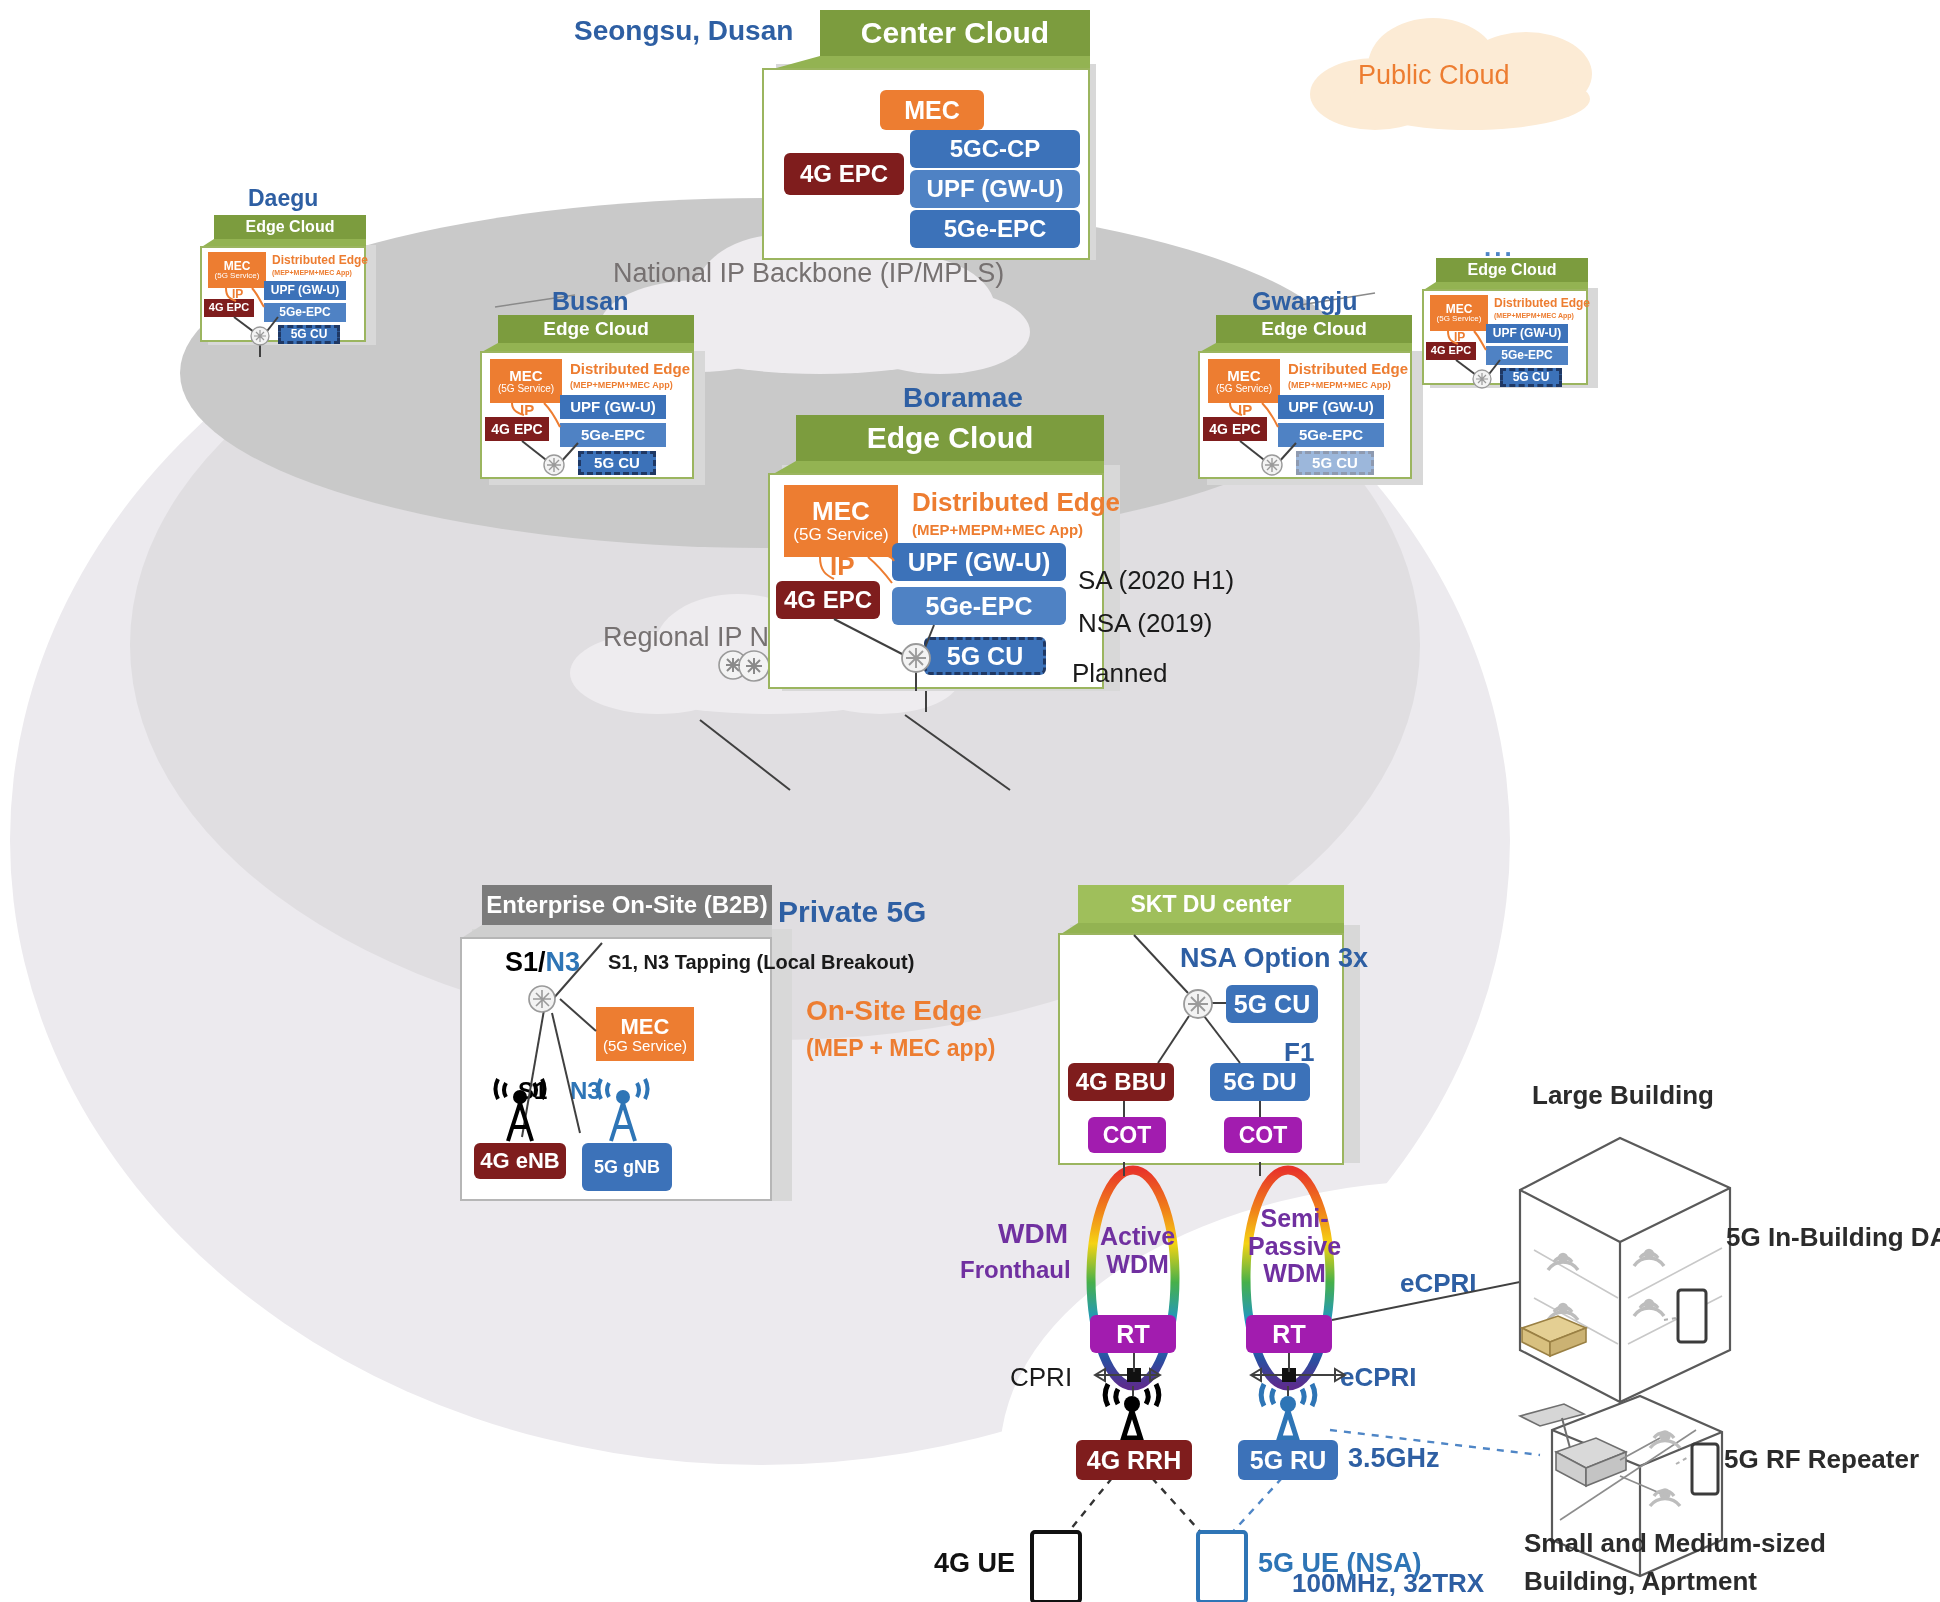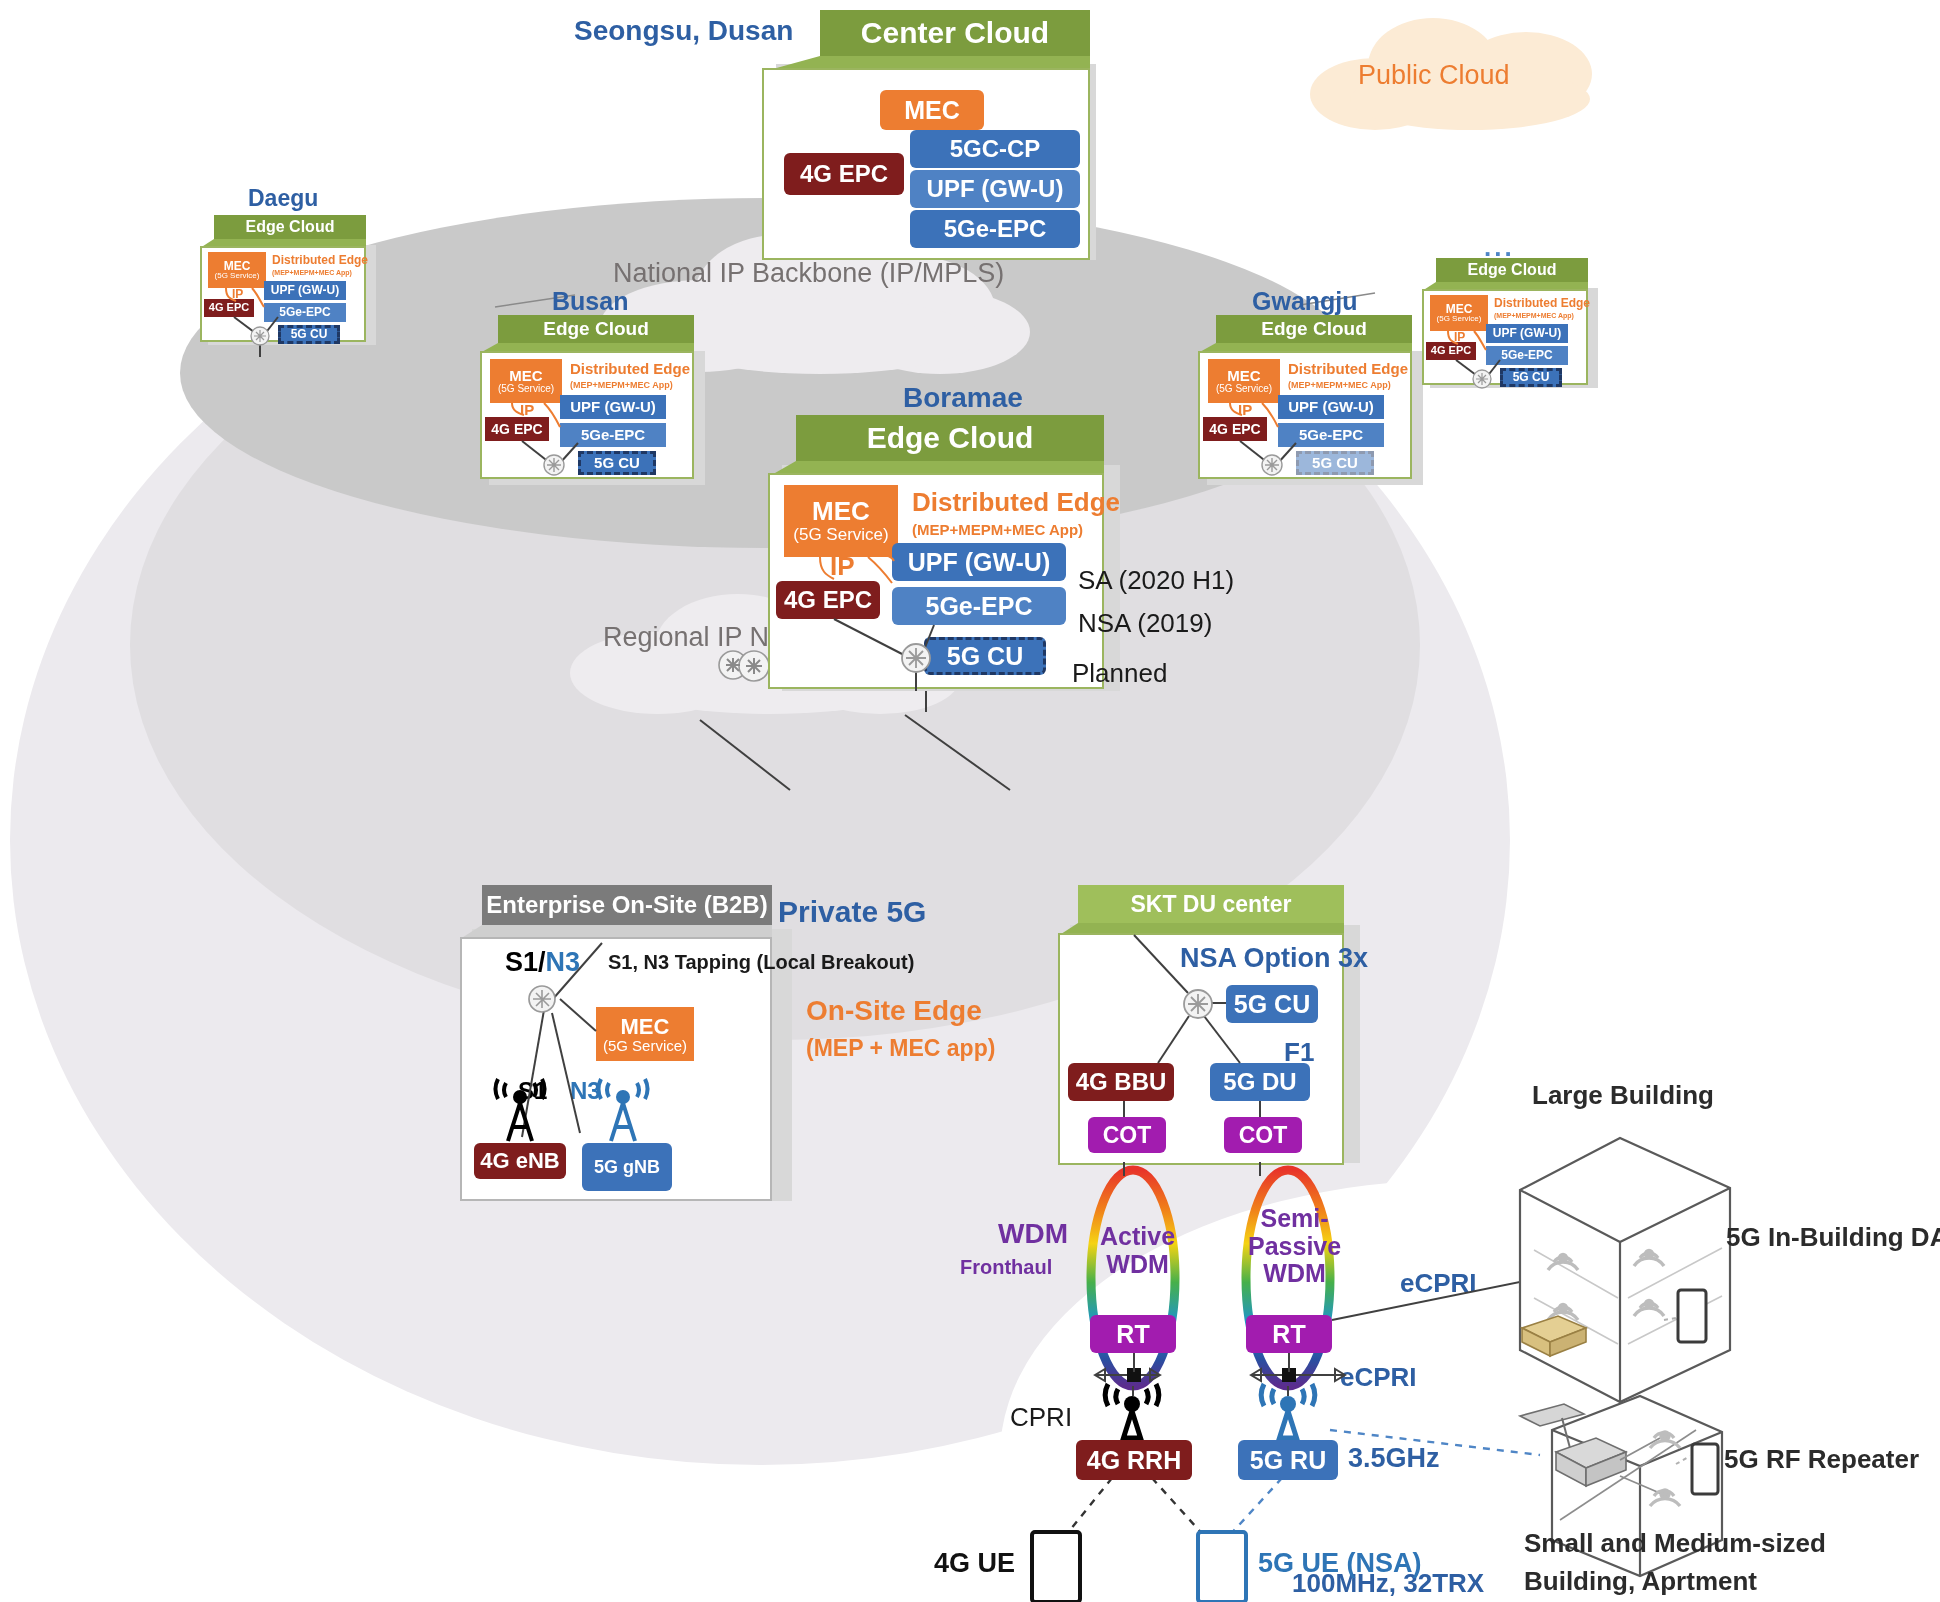--- a/index.html
+++ b/index.html
@@ -408,21 +408,21 @@
       <path class="ln" d="M131 131 L100 178"></path>
       <path class="ln" d="M146 131 L182 178"></path>
       <path class="ln" d="M66 216 L66 232"></path>
       <path class="ln" d="M202 216 L202 232"></path>
       <circle cx="140" cy="119" r="14" fill="#f3f3f3" stroke="#9a9a9a" stroke-width="1.8"></circle>
       <path d="M130 119h20M140 109v20M133 112l14 14M147 112l-14 14" stroke="#9a9a9a" stroke-width="1.8"></path>
     </svg>
   </div>
 
   <div class="lbl purple-t" style="left:998px;top:1218px;font-size:28px;">WDM</div>
-  <div class="lbl purple-t" style="left:960px;top:1256px;font-size:20px;">Fronthaul</div>
+  <div class="lbl purple-t" style="left:960px;top:1256px;font-size:24px;">Fronthaul</div>
 
   <svg width="1940" height="1602" style="left:0;top:0;">
     <defs>
       <linearGradient id="rainbow" x1="0" y1="0" x2="0" y2="1">
         <stop offset="0%" stop-color="#e8342a"></stop>
         <stop offset="18%" stop-color="#f07f1a"></stop>
         <stop offset="34%" stop-color="#f5d313"></stop>
         <stop offset="52%" stop-color="#46b04a"></stop>
         <stop offset="70%" stop-color="#2196c4"></stop>
         <stop offset="88%" stop-color="#2b4ea0"></stop>
@@ -449,21 +449,21 @@
     <span style="display:block">WDM</span>
   </div>
 
   <div class="chip purple rounded" style="left:1090px;top:1315px;width:86px;height:38px;font-size:25px;">
     <span>RT</span>
   </div>
   <div class="chip purple rounded" style="left:1246px;top:1315px;width:86px;height:38px;font-size:25px;">
     <span>RT</span>
   </div>
 
-  <div class="lbl black-t" style="left:1010px;top:1362px;font-size:26px;margin-top:40px;">CPRI</div>
+  <div class="lbl black-t" style="left:1010px;top:1362px;font-size:26px;">CPRI</div>
   <div class="lbl blue-t" style="left:1340px;top:1362px;font-size:26px;">eCPRI</div>
   <div class="lbl blue-t" style="left:1400px;top:1268px;font-size:26px;">eCPRI</div>
 
   <svg width="1940" height="1602">
     <path class="ln" d="M1095 1375 L1160 1375"></path>
     <path class="ln" d="M1095 1375 l10 -6 v12 z" fill="#404040"></path>
     <path class="ln" d="M1160 1375 l-10 -6 v12 z" fill="#404040"></path>
     <rect x="1127" y="1368" width="14" height="14" fill="#111"></rect>
     <path class="ln" d="M1251 1375 L1345 1375"></path>
     <path class="ln" d="M1251 1375 l10 -6 v12 z" fill="#404040"></path>

